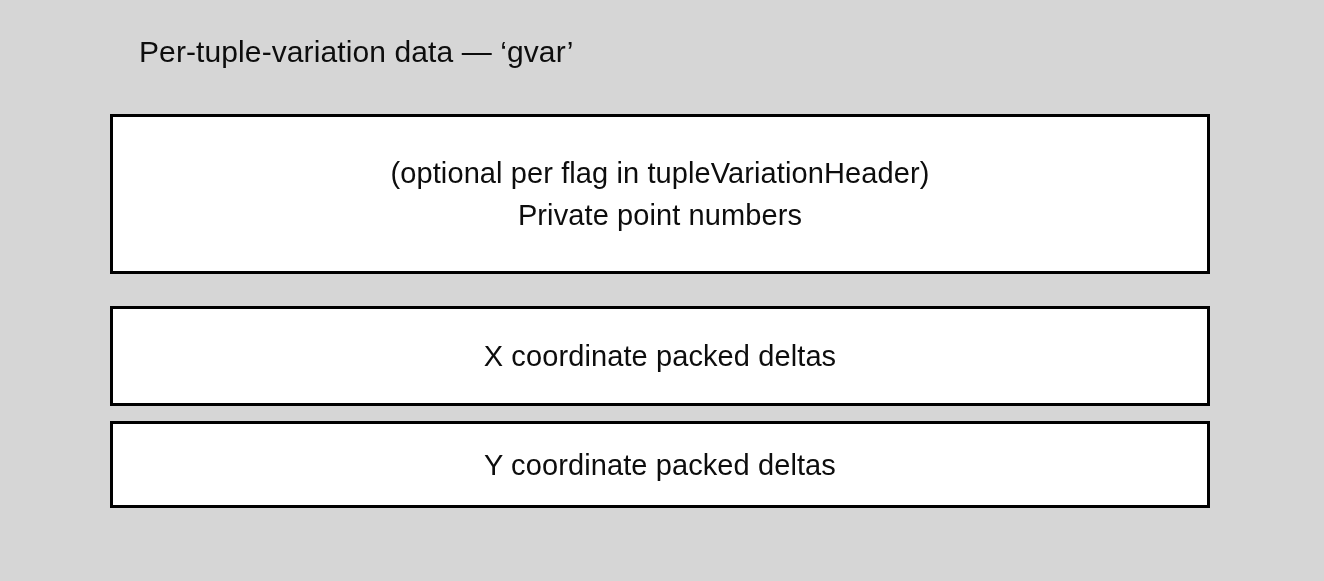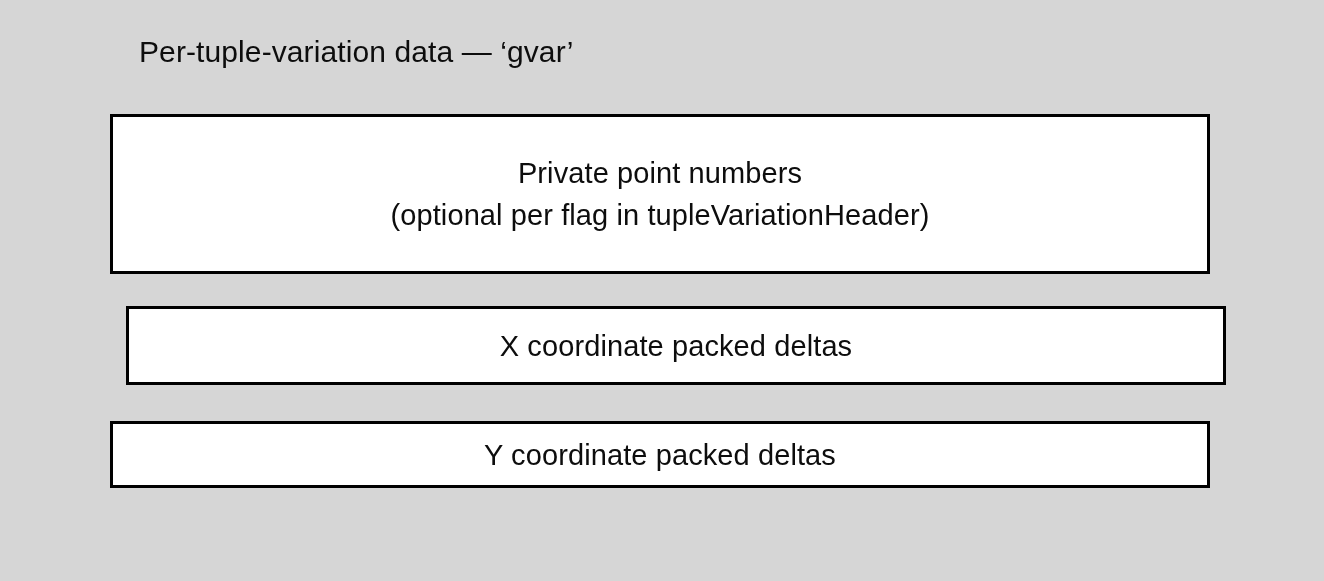--- a/index.html
+++ b/index.html
@@ -50,38 +50,37 @@
     color: #0d0d0d;
     white-space: nowrap;
     letter-spacing: 0.1px;
   }
   #box-private-point-numbers {
     top: 114px;
     height: 160px;
   }
   #box-x-deltas {
     top: 306px;
-    height: 79px;
-    margin-left: 16px;
+    height: 100px;
   }
   #box-y-deltas {
     top: 421px;
-    height: 67px;
+    height: 87px;
   }
 </style>
 </head>
 <body>
 
 <div class="page">
 
   <div class="diagram-title">Per-tuple-variation data — ‘gvar’</div>
 
   <div class="box" id="box-private-point-numbers">
+    <div class="box-label">(optional per flag in tupleVariationHeader)</div>
     <div class="box-label">Private point numbers</div>
-    <div class="box-label">(optional per flag in tupleVariationHeader)</div>
   </div>
 
   <div class="box" id="box-x-deltas">
     <div class="box-label">X coordinate packed deltas</div>
   </div>
 
   <div class="box" id="box-y-deltas">
     <div class="box-label">Y coordinate packed deltas</div>
   </div>
 

